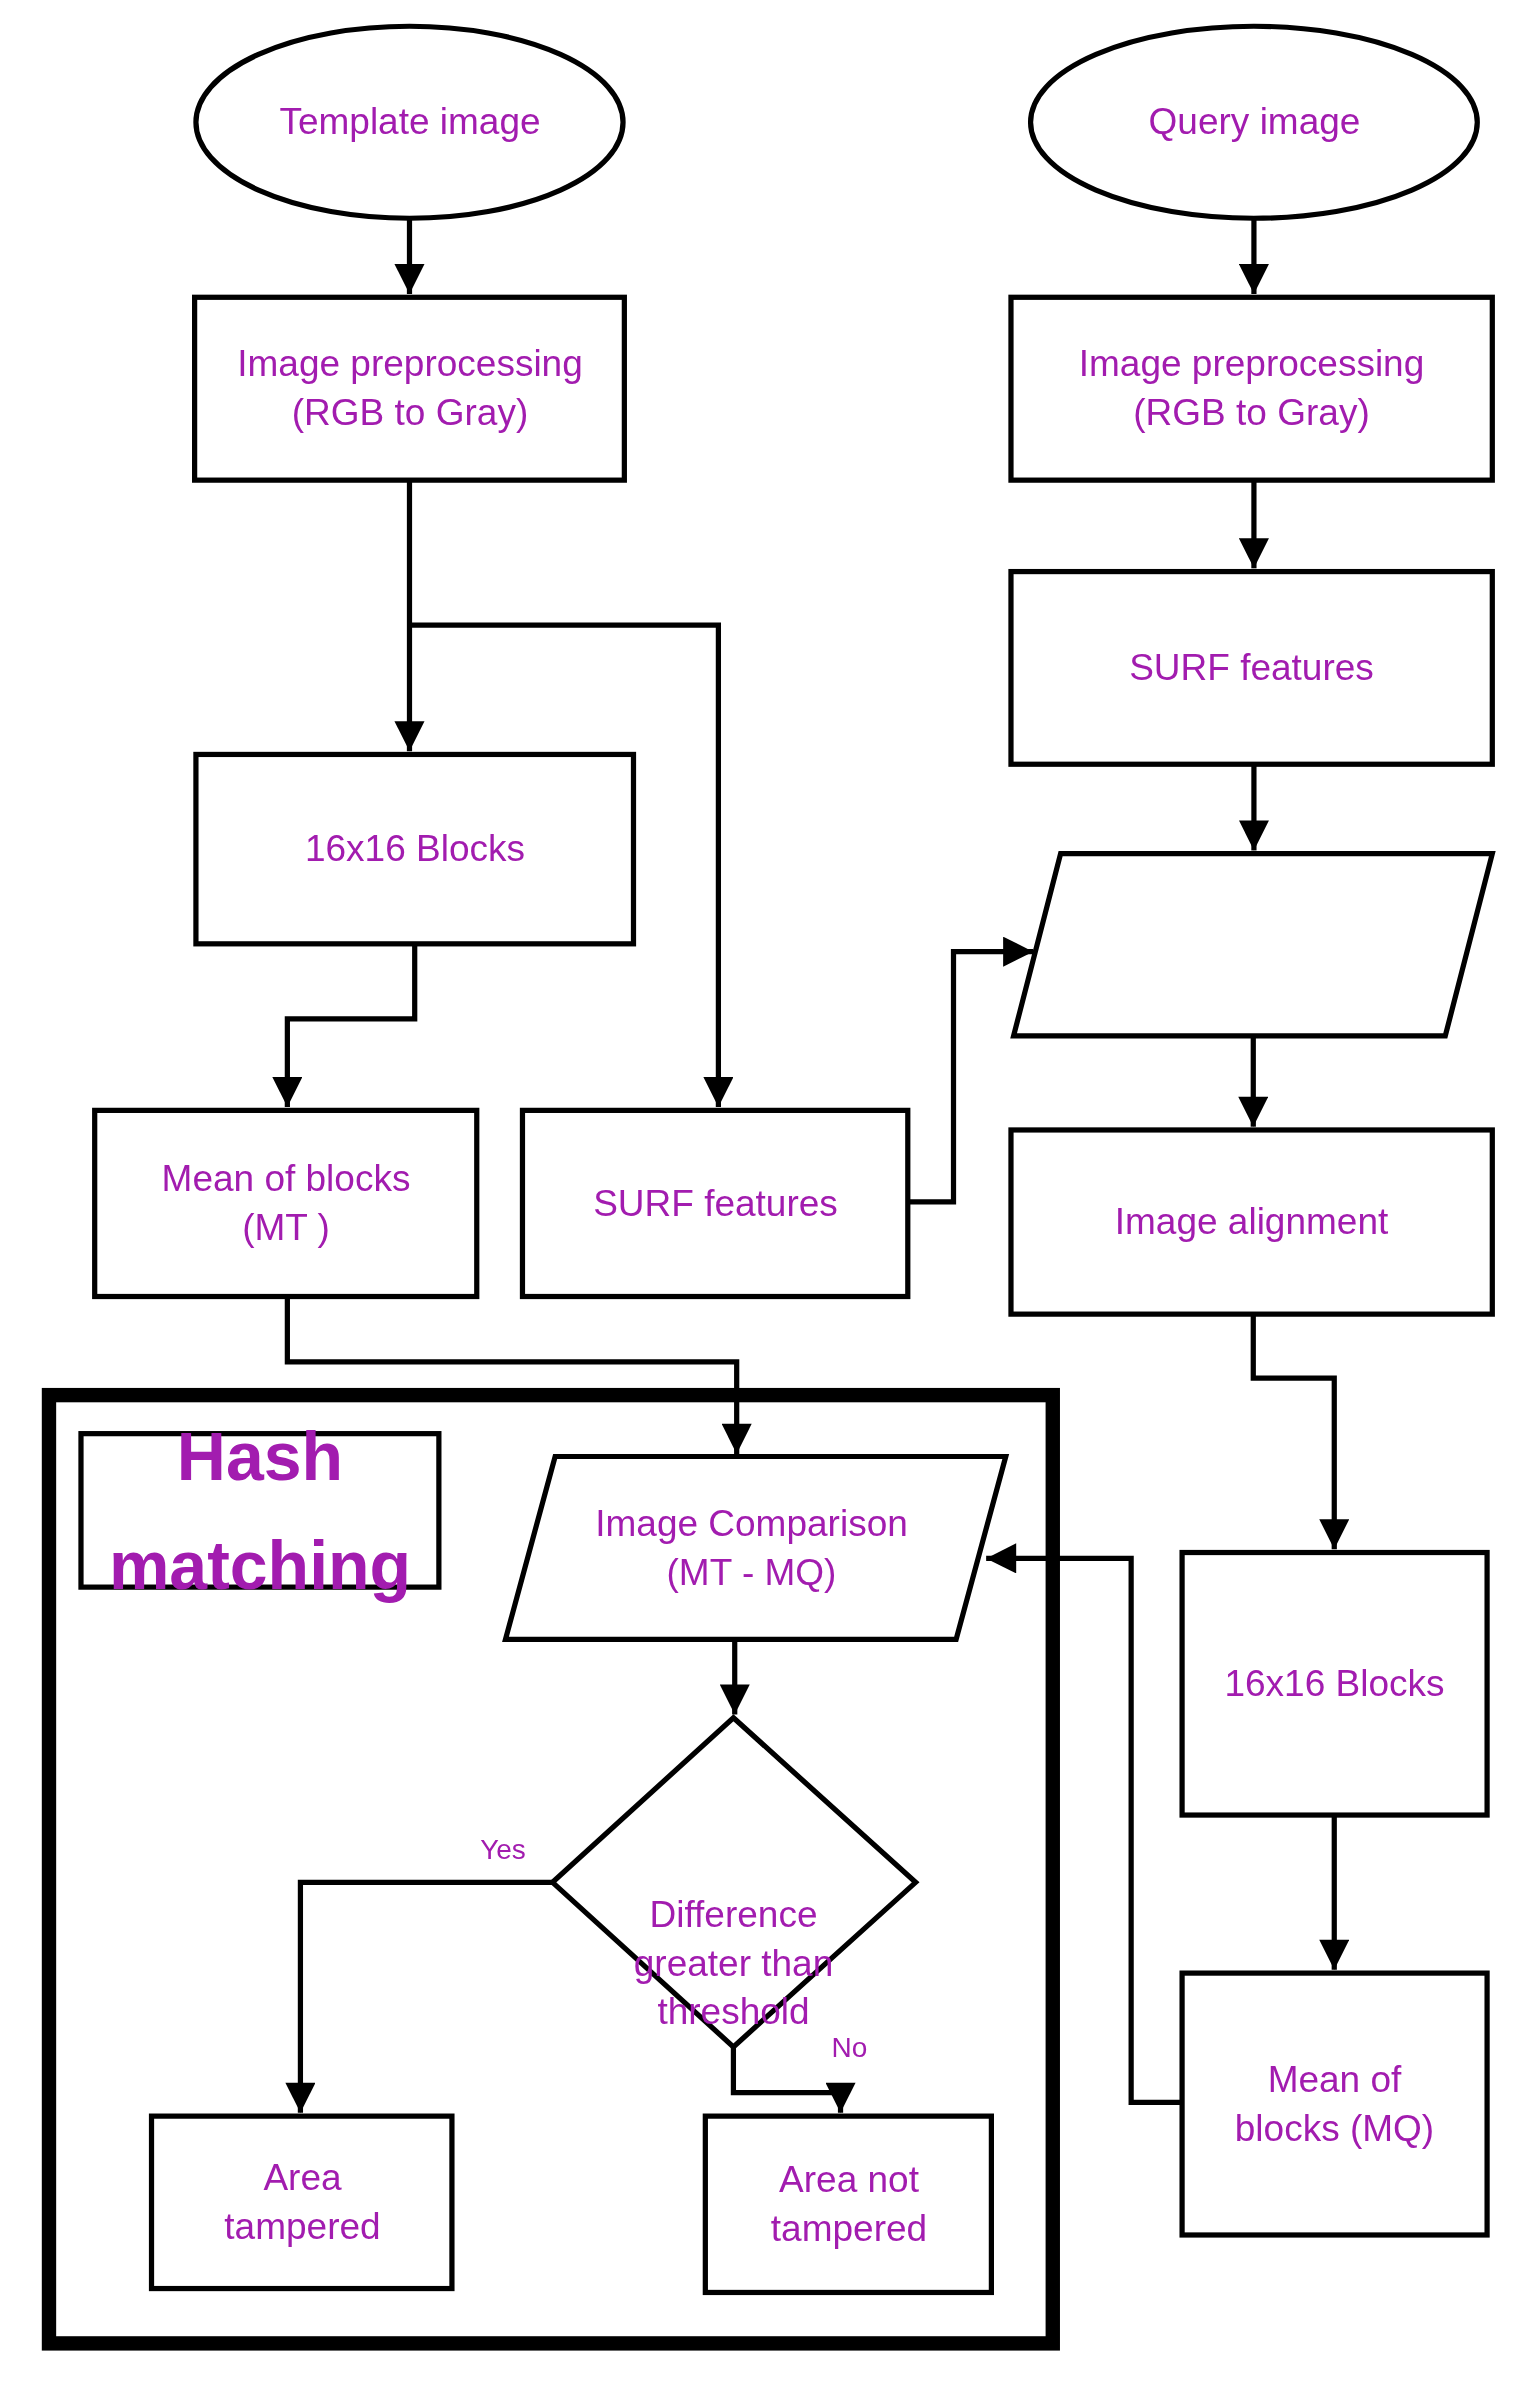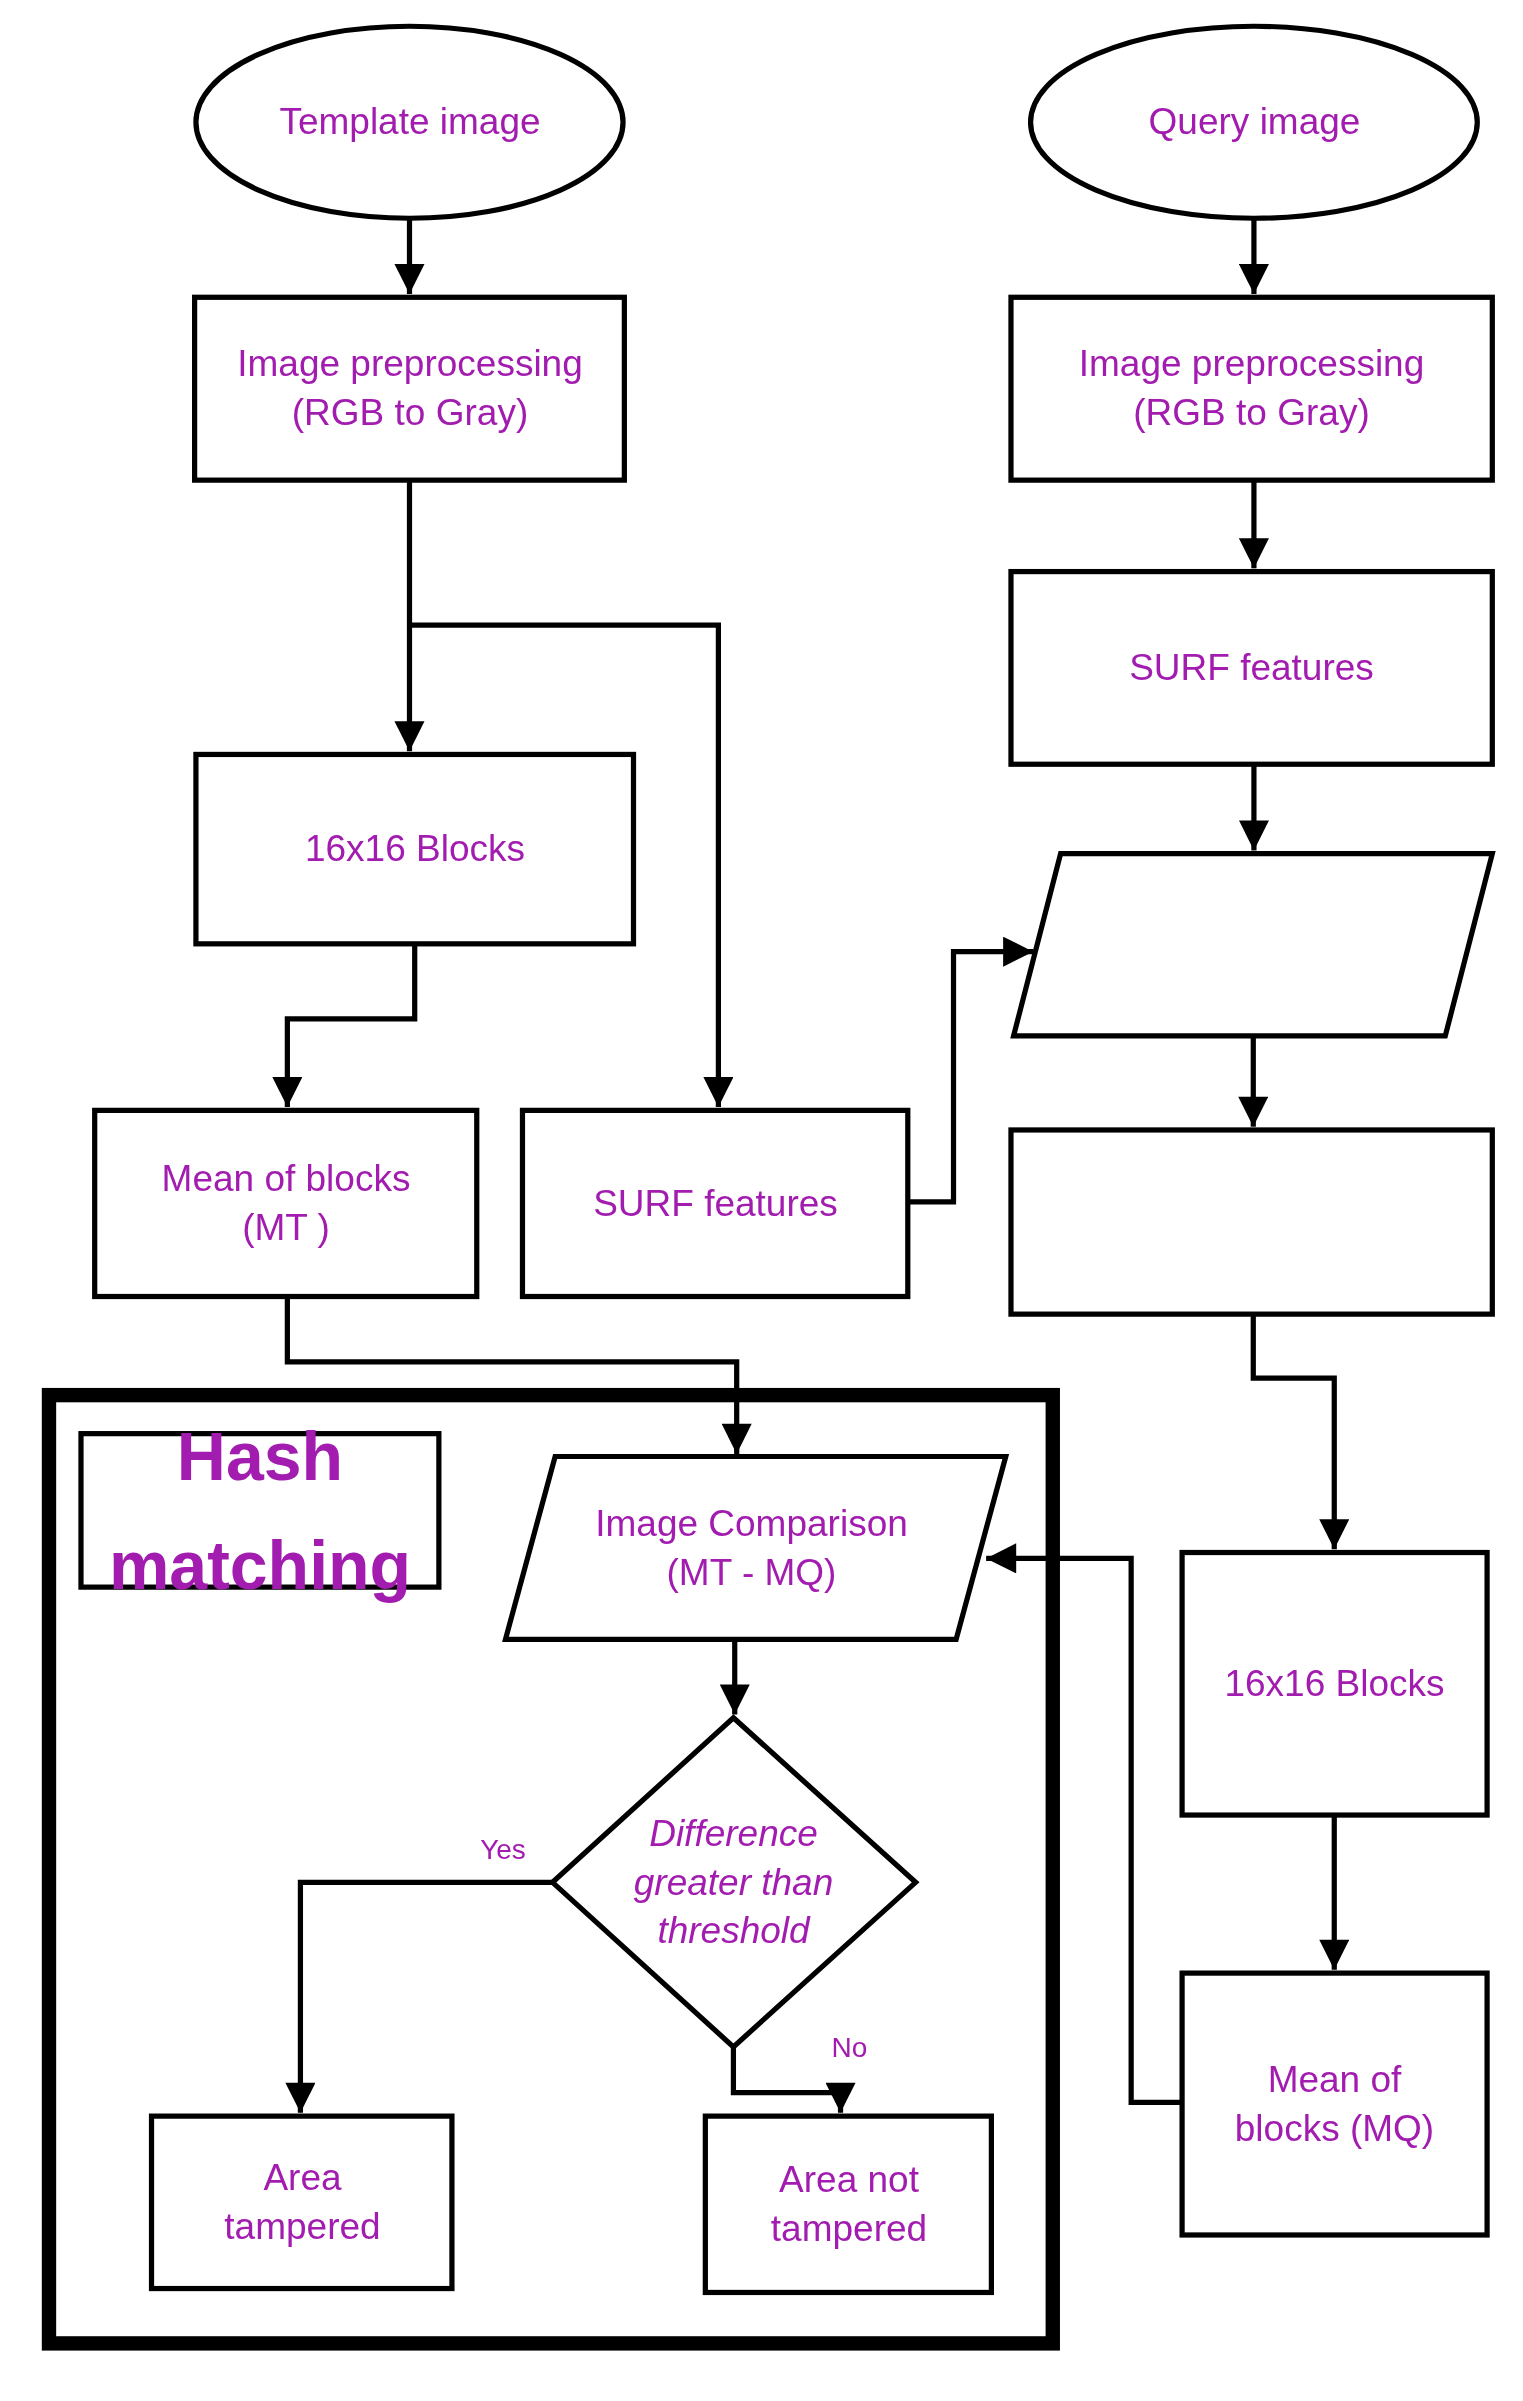--- a/index.html
+++ b/index.html
@@ -95,32 +95,33 @@
     </g>
   </svg>
 
   <div class="label" style="left:196px; top:26px; width:428px; height:193px;">Template image</div>
   <div class="label" style="left:1031px; top:26px; width:447px; height:193px;">Query image</div>
   <div class="label" style="left:195px; top:297px; width:430px; height:183px;">Image preprocessing
 (RGB to Gray)</div>
   <div class="label" style="left:1011px; top:297px; width:481px; height:183px;">Image preprocessing
 (RGB to Gray)</div>
   <div class="label" style="left:1011px; top:572px; width:481px; height:193px;">SURF features</div>
+  <div class="label" style="left:1011px; top:1130px; width:481px; height:184px;">Image alignment</div>
   <div class="label" style="left:196px; top:755px; width:438px; height:189px;">16x16 Blocks</div>
   <div class="label" style="left:95px; top:1111px; width:382px; height:186px;">Mean of blocks
 (MT )</div>
   <div class="label" style="left:523px; top:1111px; width:385px; height:186px;">SURF features</div>
   <div class="label" style="left:1182px; top:1553px; width:305px; height:263px;">16x16 Blocks</div>
   <div class="label" style="left:1182px; top:1974px; width:305px; height:262px;">Mean of
 blocks (MQ)</div>
   <div class="label big" style="left:81px; top:1434px; width:358px; height:154px;">Hash
 matching</div>
   <div class="label" style="left:523px; top:1457px; width:457px; height:183px;">Image Comparison
 (MT - MQ)</div>
-  <div class="label" style="left:570px; top:1751px; width:327px; height:264px;font-style:italic;">Difference
+  <div class="label" style="left:570px; top:1832px; width:327px; height:264px;">Difference
 greater than
 threshold</div>
   <div class="label" style="left:152px; top:2117px; width:301px; height:172px;">Area
 tampered</div>
   <div class="label" style="left:706px; top:2117px; width:286px; height:176px;">Area not
 tampered</div>
 
   <div class="label edge-label" style="left:454px; top:1824px; width:98px; height:52px;">Yes</div>
   <div class="label edge-label" style="left:804px; top:2023px; width:91px; height:50px;">No</div>
 

